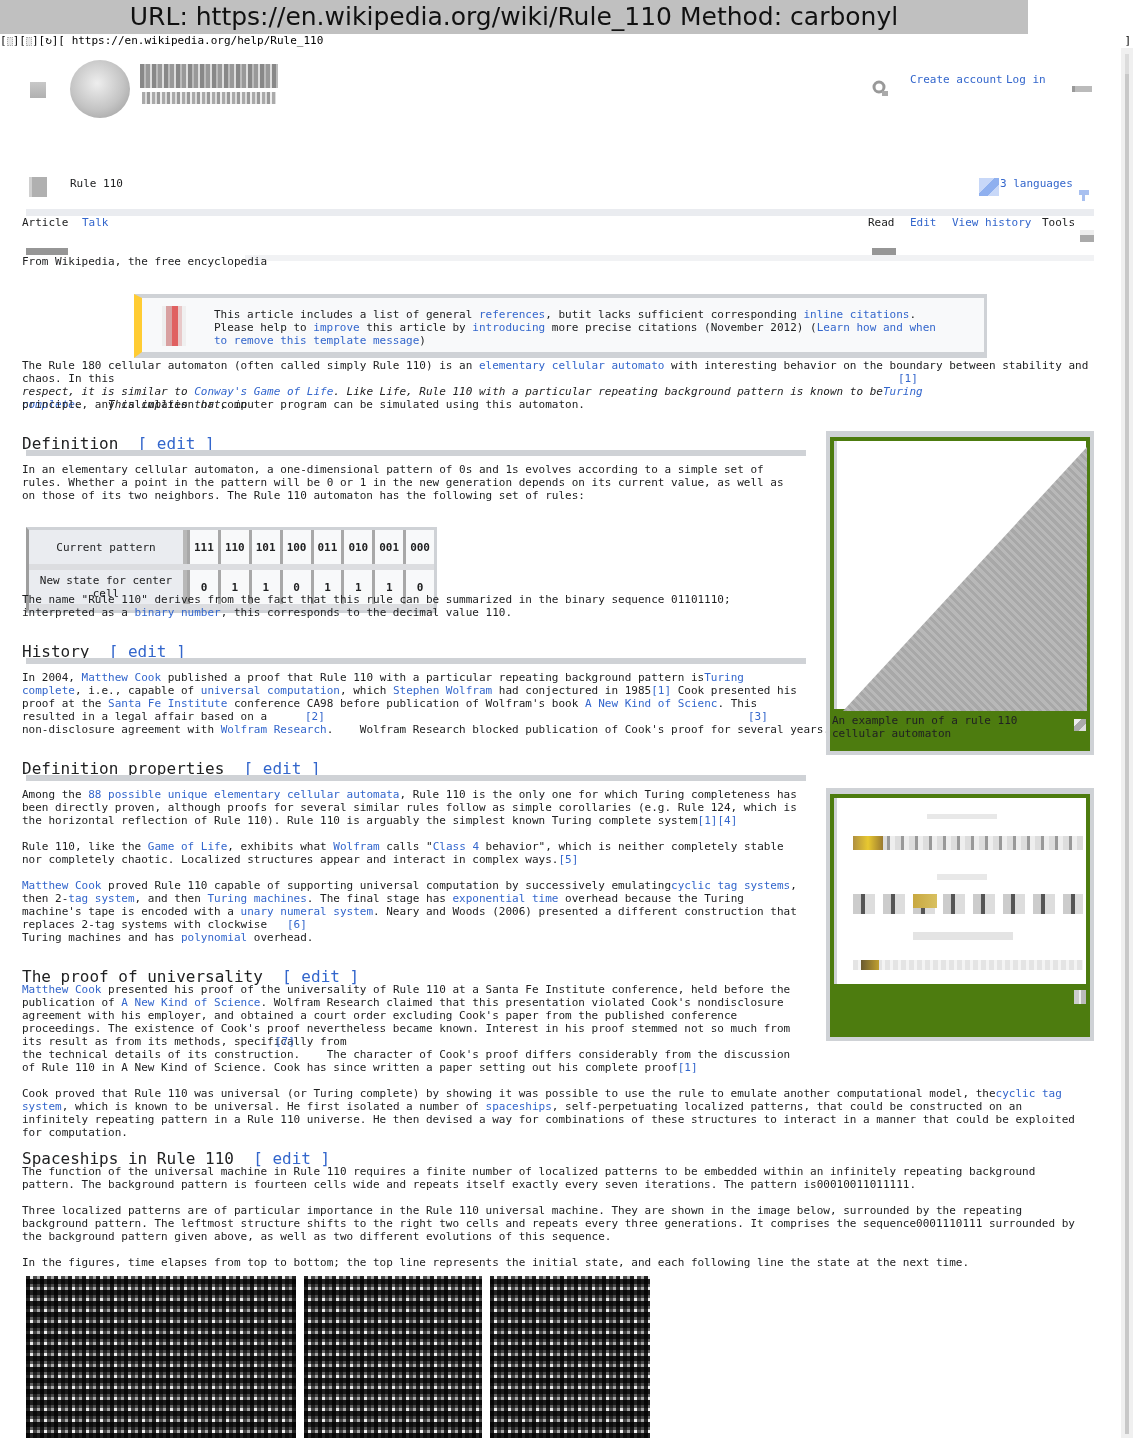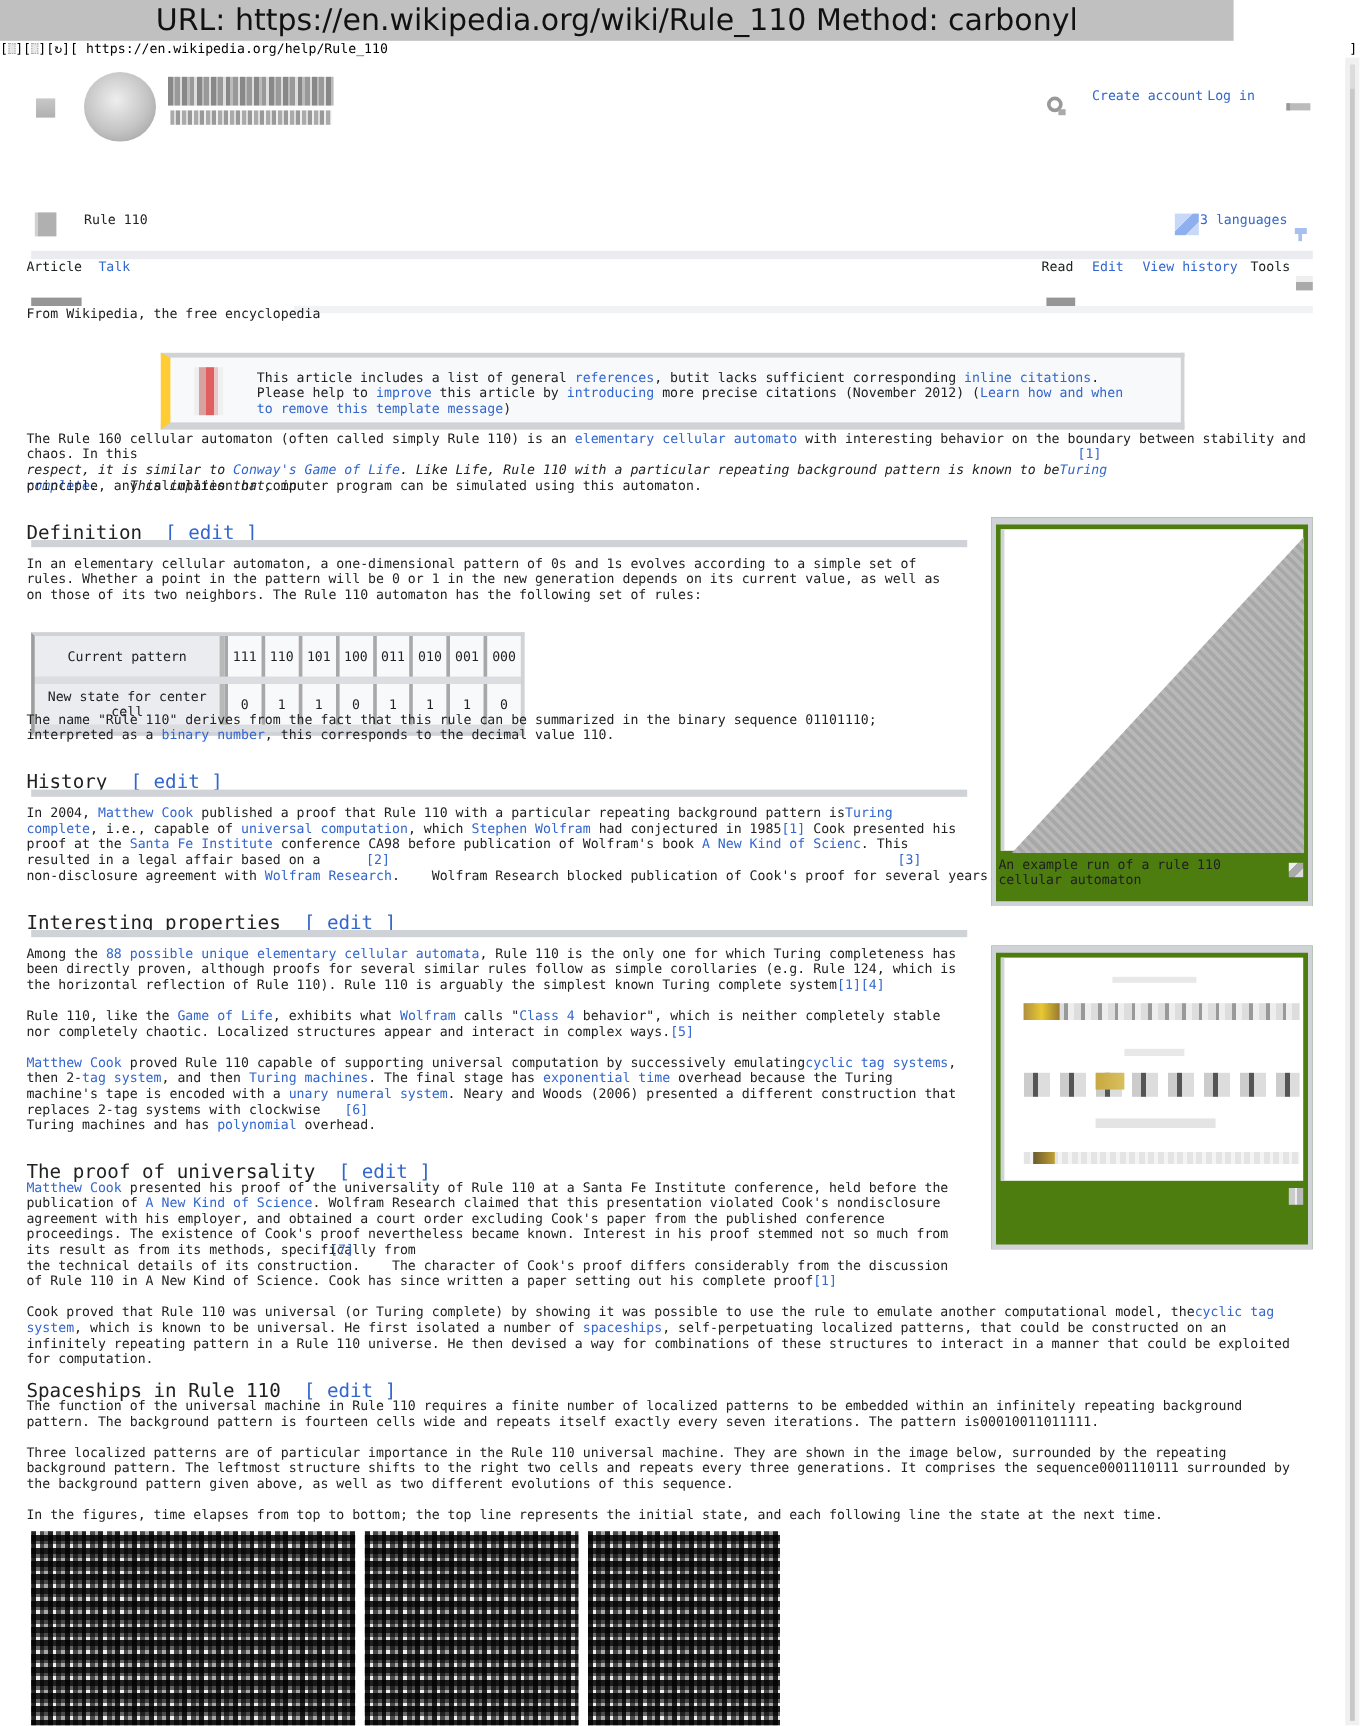--- a/index.html
+++ b/index.html
@@ -58,21 +58,21 @@
   .para { position: absolute; left: 22px; font-size: 11px; line-height: 13px; color: #202122; }
   .sup { color: #3366cc; }
   .heading { position: absolute; left: 22px; font-size: 16px; color: #202122; }
   .heading .edit { color: #3366cc; }
   .hrule { position: absolute; left: 26px; height: 6px; background: #cfd2d6; width: 780px; }
 
   
   #rules-table { position: absolute; left: 26px; top: 527px; border-collapse: separate; border-spacing: 0; background: #cfd2d6; border: 3px solid #cfd2d6; border-left: 3px solid #9e9e9e; }
   #rules-table td, #rules-table th { font-weight: normal; font-size: 11px; padding: 1px 4px; text-align: center; height: 34px; }
   #rules-table th { background: #eaecf0; border-right: 4px solid #b8b8b8; }
-  #rules-table td.val { background: #f8f9fa; border-left: 3px solid #a8a8a8; min-width: 30px; }
+  #rules-table td.val { background: #f8f9fa; border-left: 3px solid #a8a8a8; min-width: 30px; font-weight: bold; }
   #rules-table tr.spacer td { height: 6px; padding: 0; background: #dcdde0; border: none; }
 
   
   .thumb { position: absolute; background: #4d7c0f; border: 4px solid #cfd2d6; border-top-width: 6px; }
   #thumb1 { left: 826px; top: 431px; width: 268px; height: 324px; }
   #thumb1-img { position: absolute; left: 4px; top: 4px; width: 252px; height: 268px; background: #fff; border-left: 3px solid #cfd2d6; }
   #thumb1-tri { position: absolute; left: 6px; top: 6px; width: 244px; height: 264px; background: repeating-linear-gradient(45deg, #a8a8a8 0 3px, #b8b8b8 3px 6px); clip-path: polygon(100% 0, 100% 100%, 0 100%); }
   #thumb1-caption { position: absolute; left: 2px; top: 277px; width: 230px; font-size: 11px; line-height: 13px; }
   #thumb1-enlarge { position: absolute; left: 244px; top: 282px; width: 12px; height: 12px; background: linear-gradient(135deg, #eee 0 30%, #aaa 30% 70%, #ddd 70%); }
 
@@ -131,21 +131,21 @@
 <div id="article-underline" class="abs"></div>
 <div id="read-underline" class="abs"></div>
 <div id="tagline-rule" class="abs"></div>
 <div id="tagline" class="abs">From Wikipedia, the free encyclopedia</div>
 
 <div id="ambox" class="abs">
   <div id="ambox-icon"></div>
   <div id="ambox-text"><span>This article includes a list of general </span><a href="#">references</a><span>, butit lacks sufficient corresponding </span><a href="#">inline citations</a><span>. Please help to </span><a href="#">improve</a><span> this article by </span><a href="#">introducing</a><span> more precise citations (November 2012) (</span><a href="#">Learn how and when to remove this template message</a><span>)</span></div>
 </div>
 
-<div class="para" style="top:359px; width:1070px;"><span>The Rule 160 cellular automaton (often called simply Rule 110) is an </span><a href="#">elementary cellular automato</a><span> with interesting behavior on the boundary between stability and chaos. In this</span></div>
+<div class="para" style="top:359px; width:1070px;"><span>The Rule 180 cellular automaton (often called simply Rule 110) is an </span><a href="#">elementary cellular automato</a><span> with interesting behavior on the boundary between stability and chaos. In this</span></div>
 <a class="abs sup" href="#" style="left:898px; top:372px;">[1]</a>
 <div class="para" style="top:385px; width:1070px;font-style:italic;"><span>respect, it is similar to </span><a href="#">Conway's Game of Life</a><span>. Like Life, Rule 110 with a particular repeating background pattern is known to be</span><a href="#">Turing complete</a><span style="white-space:pre">.    This implies that, in</span></div>
 <div class="para" style="top:398px; width:1070px;">principle, any calculation or computer program can be simulated using this automaton.</div>
 
 <div class="heading" style="top:437px;"><span>Definition</span>&nbsp;&nbsp;<a href="#" class="edit">[ edit ]</a></div>
 <div class="hrule" style="top:450px;"></div>
 <div class="para" style="top:463px; width:780px;">In an elementary cellular automaton, a one-dimensional pattern of 0s and 1s evolves according to a simple set of rules. Whether a point in the pattern will be 0 or 1 in the new generation depends on its current value, as well as on those of its two neighbors. The Rule 110 automaton has the following set of rules:</div>
 
 <table id="rules-table">
   <tbody>
@@ -182,21 +182,21 @@
 
 <div class="para" style="top:593px; width:780px;"><span>The name "Rule 110" derives from the fact that this rule can be summarized in the binary sequence 01101110; interpreted as a </span><a href="#">binary number</a><span>, this corresponds to the decimal value 110.</span></div>
 
 <div class="heading" style="top:645px;"><span>History</span>&nbsp;&nbsp;<a href="#" class="edit">[ edit ]</a></div>
 <div class="hrule" style="top:658px;"></div>
 <div class="para" style="top:671px; width:780px;"><span>In 2004, </span><a href="#">Matthew Cook</a><span> published a proof that Rule 110 with a particular repeating background pattern is</span><a href="#">Turing complete</a><span>, i.e., capable of </span><a href="#">universal computation</a><span>, which </span><a href="#">Stephen Wolfram</a><span> had conjectured in 1985</span><a href="#" class="sup">[1]</a><span> Cook presented his proof at the </span><a href="#">Santa Fe Institute</a><span> conference CA98 before publication of Wolfram's book </span><a href="#">A New Kind of Scienc</a><span>. This resulted in a legal affair based on a</span></div>
 <a class="abs sup" href="#" style="left:305px; top:710px;">[2]</a>
 <a class="abs sup" href="#" style="left:748px; top:710px;">[3]</a>
 <div class="para" style="top:723px; width:780px; white-space:pre;"><span>non-disclosure agreement with </span><a href="#">Wolfram Research</a><span>.    Wolfram Research blocked publication of Cook's proof for several years.</span></div>
 
-<div class="heading" style="top:762px;"><span>Interesting properties</span>&nbsp;&nbsp;<a href="#" class="edit">[ edit ]</a></div>
+<div class="heading" style="top:762px;"><span>Definition properties</span>&nbsp;&nbsp;<a href="#" class="edit">[ edit ]</a></div>
 <div class="hrule" style="top:775px;"></div>
 <div class="para" style="top:788px; width:780px;"><span>Among the </span><a href="#">88 possible unique elementary cellular automata</a><span>, Rule 110 is the only one for which Turing completeness has been directly proven, although proofs for several similar rules follow as simple corollaries (e.g. Rule 124, which is the horizontal reflection of Rule 110). Rule 110 is arguably the simplest known Turing complete system</span><a href="#" class="sup">[1][4]</a></div>
 <div class="para" style="top:840px; width:785px;"><span>Rule 110, like the </span><a href="#">Game of Life</a><span>, exhibits what </span><a href="#">Wolfram</a><span> calls "</span><a href="#">Class 4</a><span> behavior", which is neither completely stable nor completely chaotic. Localized structures appear and interact in complex ways.</span><a href="#" class="sup">[5]</a></div>
 <div class="para" style="top:879px; width:780px;"><a href="#">Matthew Cook</a><span> proved Rule 110 capable of supporting universal computation by successively emulating</span><a href="#">cyclic tag systems</a><span>, then 2-</span><a href="#">tag system</a><span>, and then </span><a href="#">Turing machines</a><span>. The final stage has </span><a href="#">exponential time</a><span> overhead because the Turing machine's tape is encoded with a </span><a href="#">unary numeral system</a><span>. Neary and Woods (2006) presented a different construction that replaces 2-tag systems with clockwise</span></div>
 <a class="abs sup" href="#" style="left:287px; top:918px;">[6]</a>
 <div class="para" style="top:931px; width:780px;"><span>Turing machines and has </span><a href="#">polynomial</a><span> overhead.</span></div>
 
 <div class="heading" style="top:970px;"><span>The proof of universality</span>&nbsp;&nbsp;<a href="#" class="edit">[ edit ]</a></div>
 <div class="para" style="top:983px; width:780px;"><a href="#">Matthew Cook</a><span> presented his proof of the universality of Rule 110 at a Santa Fe Institute conference, held before the publication of </span><a href="#">A New Kind of Science</a><span>. Wolfram Research claimed that this presentation violated Cook's nondisclosure agreement with his employer, and obtained a court order excluding Cook's paper from the published conference proceedings. The existence of Cook's proof nevertheless became known. Interest in his proof stemmed not so much from its result as from its methods, specifically from</span></div>
 <a class="abs sup" href="#" style="left:275px; top:1035px;">[7]</a>

